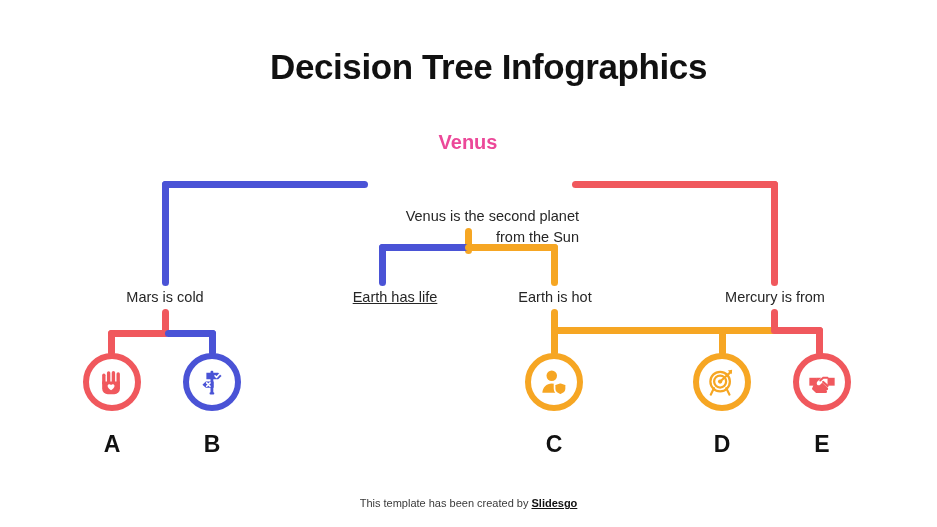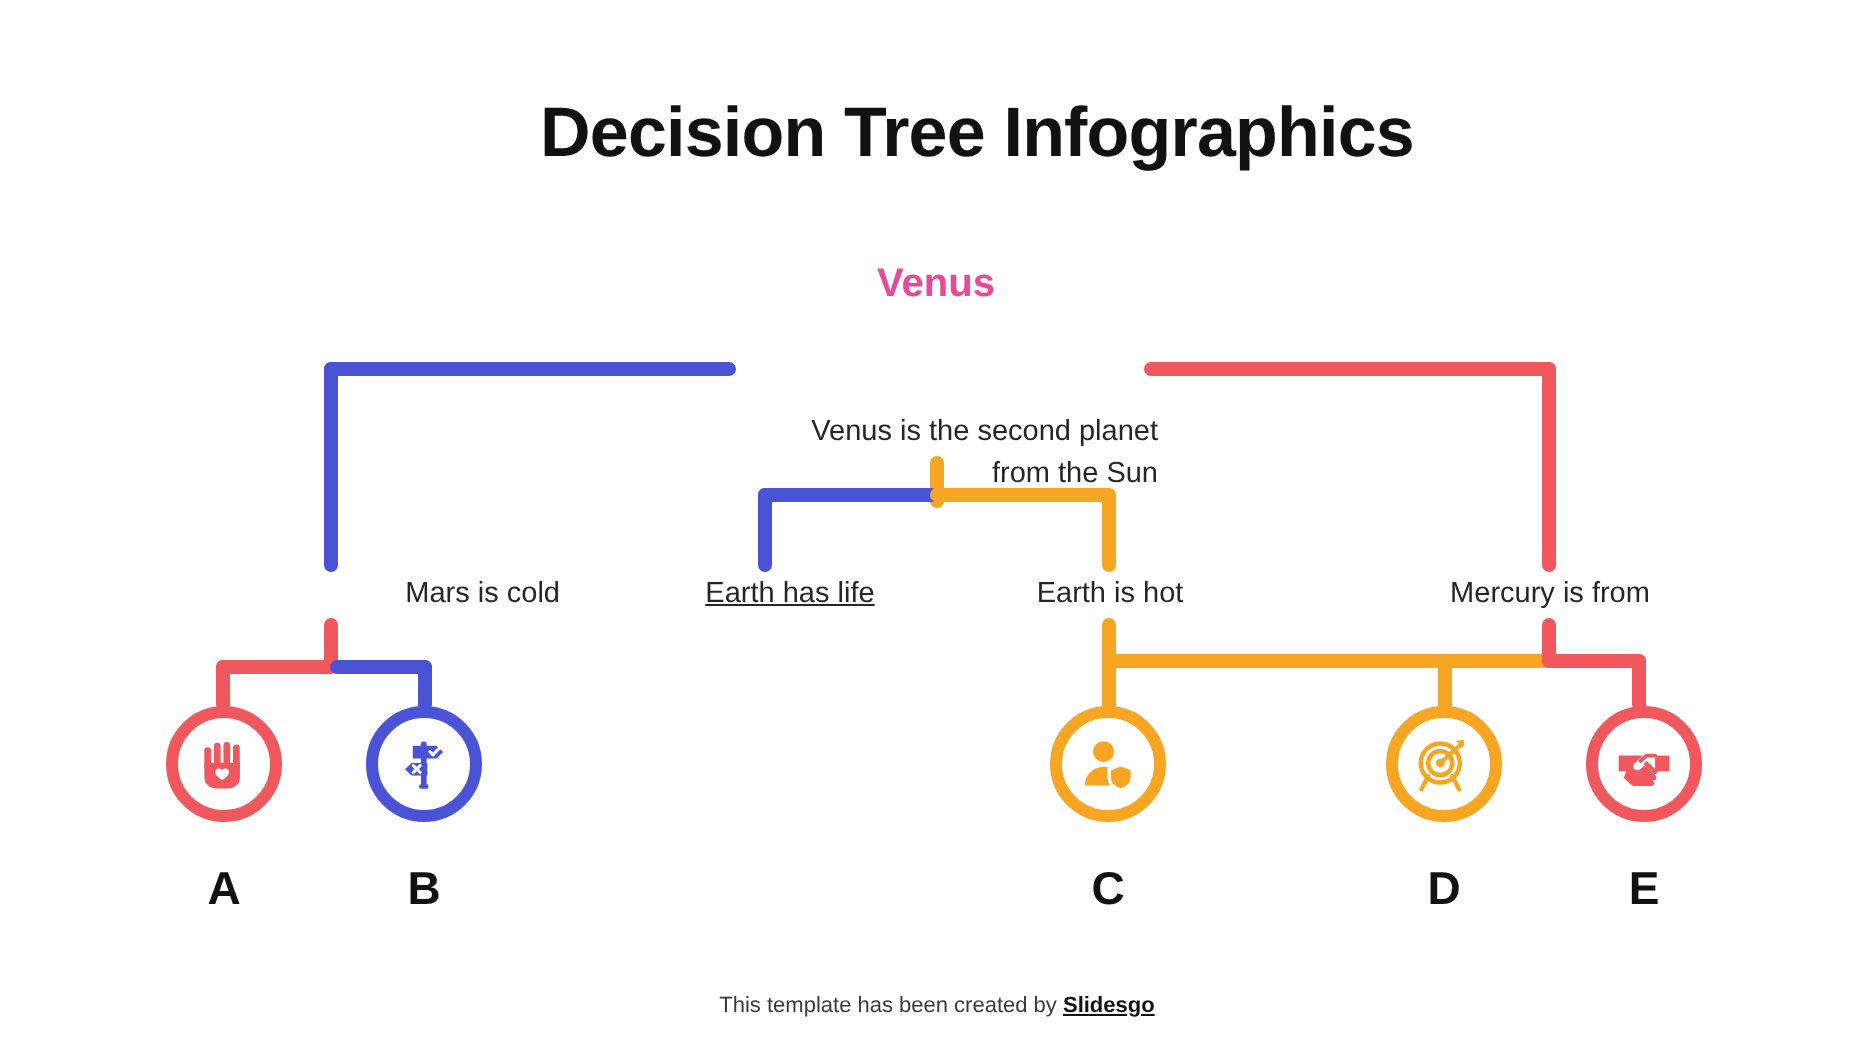--- a/index.html
+++ b/index.html
@@ -138,21 +138,21 @@
 
   <div class="seg h" style="left:379px; top:244px; width:90px; background:#4a53d6;"></div>
   <div class="seg v" style="left:379px; top:244px; height:42px; background:#4a53d6;"></div>
 
   <div class="seg h" style="left:465px; top:244px; width:93px; background:#f6a623;"></div>
   <div class="seg v" style="left:551px; top:244px; height:42px; background:#f6a623;"></div>
 
   <div class="seg h" style="left:572px; top:181px; width:206px; background:#f0585d;"></div>
   <div class="seg v" style="left:771px; top:181px; height:105px; background:#f0585d;"></div>
 
-  <div class="node-label" style="left:50px; width:230px;text-align:right;">Mars is cold</div>
+  <div class="node-label" style="left:50px; width:230px;">Mars is cold</div>
   <div class="node-label" style="left:280px; width:230px;text-decoration:underline;">Earth has life</div>
   <div class="node-label" style="left:440px; width:230px;">Earth is hot</div>
   <div class="node-label" style="left:660px; width:230px;">Mercury is from</div>
 
   <div class="seg v" style="left:162px; top:309px; height:24px; background:#f0585d;"></div>
   <div class="seg h" style="left:108px; top:330px; width:61px; background:#f0585d;"></div>
   <div class="seg v" style="left:108px; top:330px; height:26px; background:#f0585d;"></div>
   <div class="seg h" style="left:165px; top:330px; width:51px; background:#4a53d6;"></div>
   <div class="seg v" style="left:209px; top:330px; height:26px; background:#4a53d6;"></div>
 

